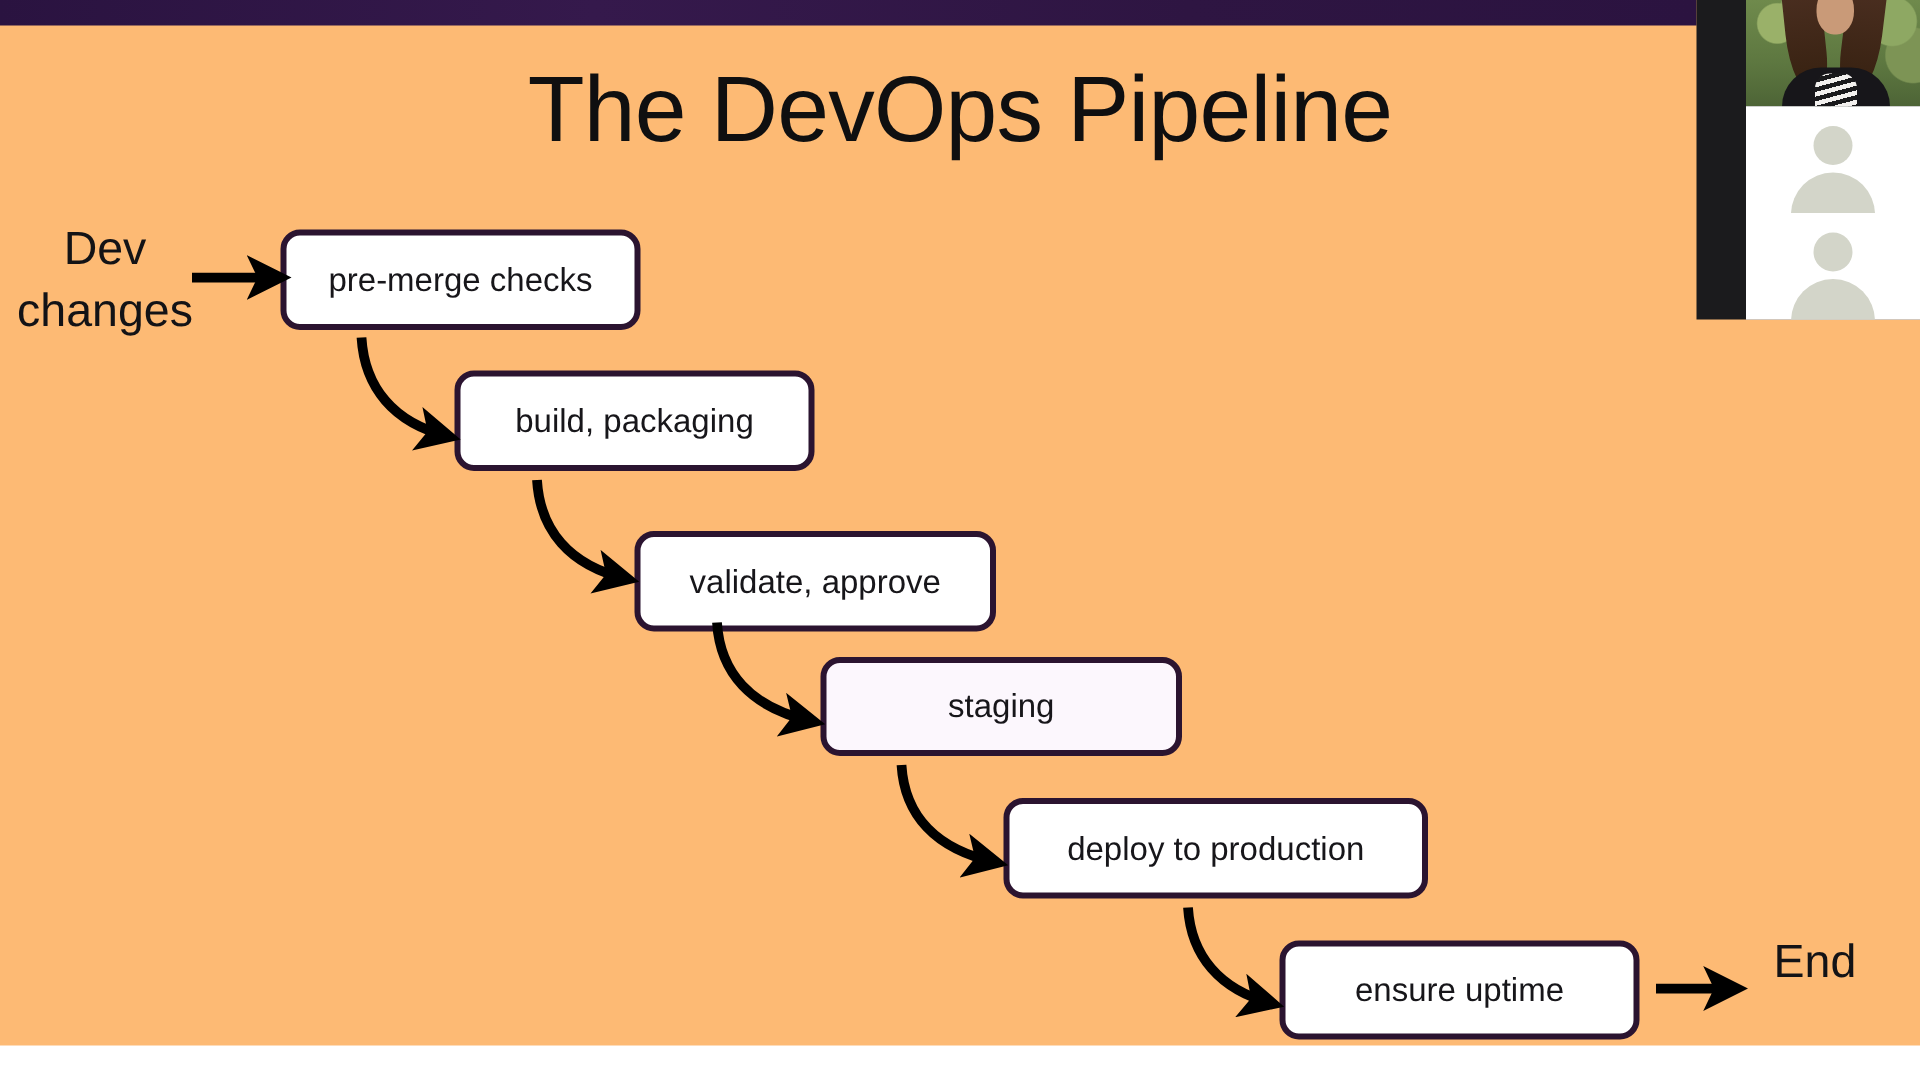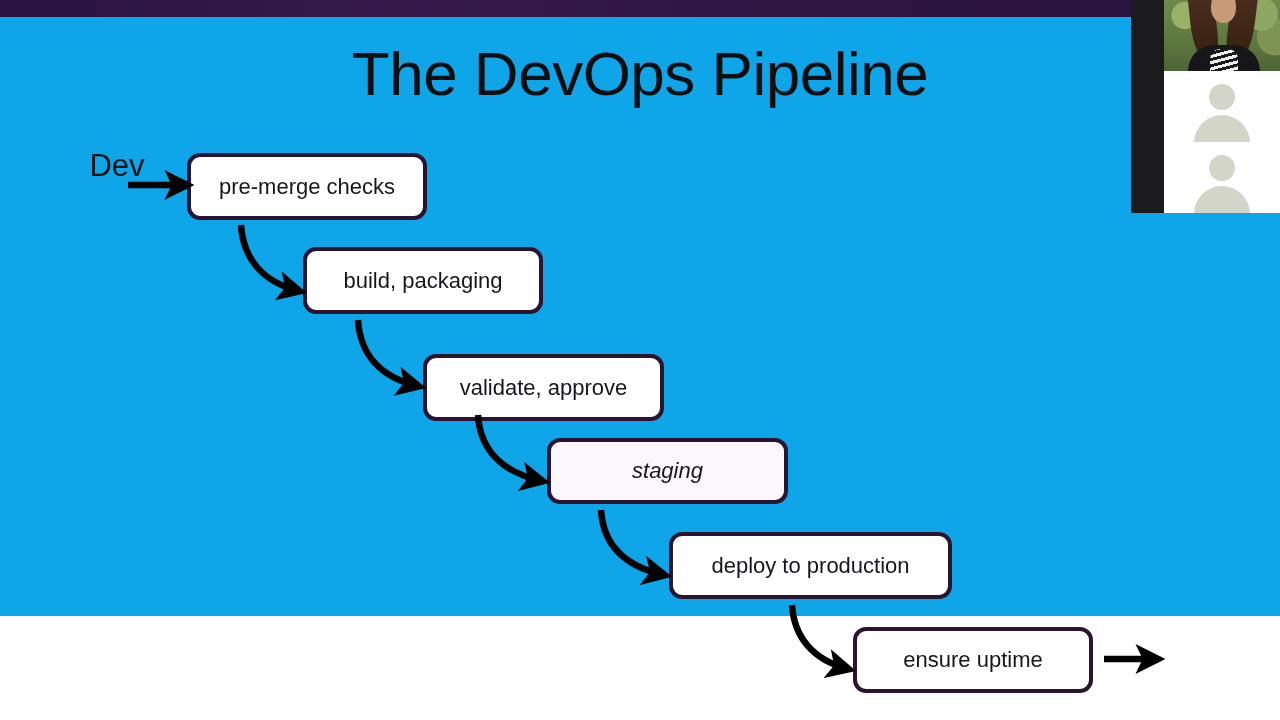--- a/index.html
+++ b/index.html
@@ -9,22 +9,22 @@
     width: 1280px;
     height: 720px;
     overflow: hidden;
     background: #ffffff;
     font-family: "Liberation Sans", sans-serif;
   }
 
   #stage {
     position: relative;
     width: 1280px;
-    height: 616px;
-    background: #0ea5e9;
+    height: 697px;
+    background: #fdba74;
   }
 
   
   #top-bar {
     position: absolute;
     left: 0;
     top: 0;
     width: 1131px;
     height: 17px;
     background: linear-gradient(90deg, #2a1340 0%, #35194c 35%, #2e1542 70%, #2b1340 100%);
@@ -189,49 +189,51 @@
 <body>
 
 <div id="stage">
 
   <div id="top-bar"></div>
 
   <div id="slide-title">The DevOps Pipeline</div>
 
   <div id="diagram">
 
-    <div class="endlabel" style="left:0px; top:145px; width:140px;padding-left:47px;">
+    <div class="endlabel" style="left:0px; top:145px; width:140px;">
       <div>Dev</div>
+      <div>changes</div>
     </div>
 
     <div class="node" style="left:187px; top:153px; width:240px; height:67px;">
       <span>pre-merge checks</span>
     </div>
 
     <div class="node" style="left:303px; top:247px; width:240px; height:67px;text-align:right;">
       <span>build, packaging</span>
     </div>
 
     <div class="node" style="left:423px; top:342px; width:241px; height:67px;margin-top:12px;">
       <span>validate, approve</span>
     </div>
 
-    <div class="node tinted" style="left:547px; top:438px; width:241px; height:66px;font-style:italic;">
+    <div class="node tinted" style="left:547px; top:438px; width:241px; height:66px;">
       <span>staging</span>
     </div>
 
     <div class="node" style="left:669px; top:532px; width:283px; height:67px;">
       <span>deploy to production</span>
     </div>
 
     <div class="node" style="left:853px; top:627px; width:240px; height:66px;">
       <span>ensure uptime</span>
     </div>
 
     <div class="endlabel" style="left:1150px; top:620px; width:120px;">
+      <div>End</div>
     </div>
 
     <svg class="arrows" viewBox="0 0 1280 720">
       <defs>
         <marker id="ah" viewBox="0 0 10 10" refX="7.2" refY="5" markerWidth="4.6" markerHeight="4.6" orient="auto-start-reverse">
           <path d="M 0 0 L 10 5 L 0 10 L 2.4 5 z" fill="#000000"></path>
         </marker>
       </defs>
 
       <g stroke="#000000" stroke-width="6.5" fill="none" marker-end="url(#ah)" stroke-linecap="butt">

